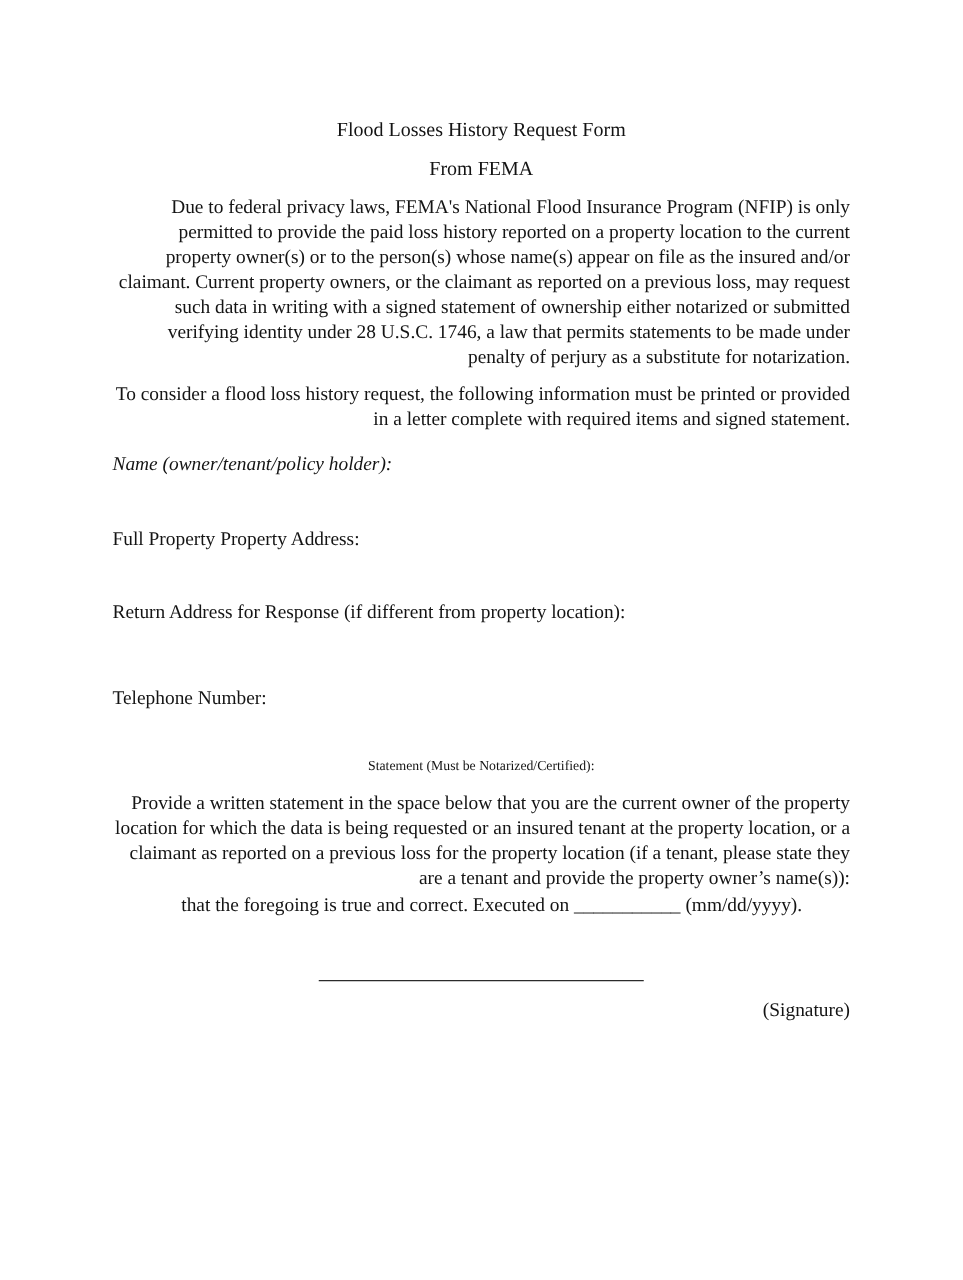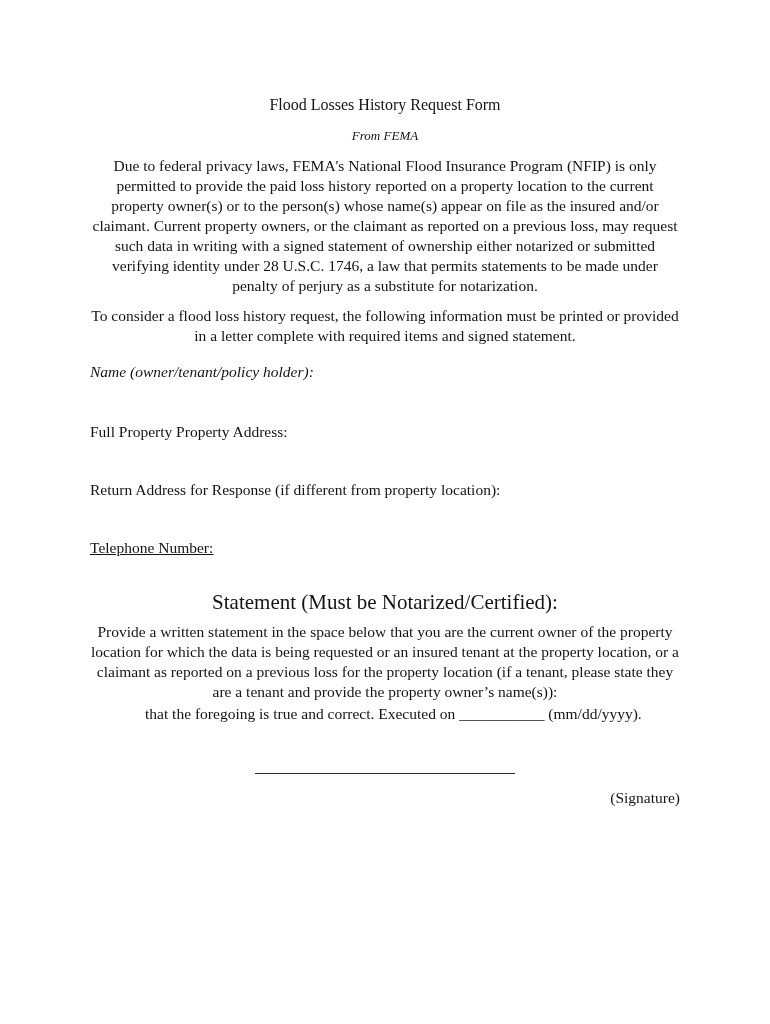--- a/index.html
+++ b/index.html
@@ -22,41 +22,40 @@
     padding: 95px 90px 0 90px;
   }
   .centered { text-align: center; }
   .doc-title {
     font-size: 16px;
     font-weight: normal;
     margin: 0;
     line-height: 20px;
   }
   .doc-subtitle {
-    font-size: 13px;
+    font-size: 16px;
     font-weight: normal;
     margin: 11px 0 0 0;
     line-height: 20px;
-    font-style: italic;
   }
   p.body-para {
     margin: 10px 0 0 0;
-    text-align: center;
+    text-align: right;
   }
   .field-label {
     margin: 0;
   }
   .fl-name    { margin-top: 16px; font-style: italic; }
   .fl-address { margin-top: 40px; }
   .fl-return  { margin-top: 38px; }
-  .fl-phone   { margin-top: 38px; text-decoration: underline; }
+  .fl-phone   { margin-top: 49px; }
   .statement-heading {
     margin: 34px 0 0 0;
     font-weight: normal;
-    font-size: 21px;
+    font-size: 11px;
   }
   .cert-line-1 {
     margin: 38px 0 0 8px;
     line-height: 24px;
   }
   .cert-line-2 {
     margin: 0 0 0 55px;
     line-height: 24px;
   }
   .signature-line {

